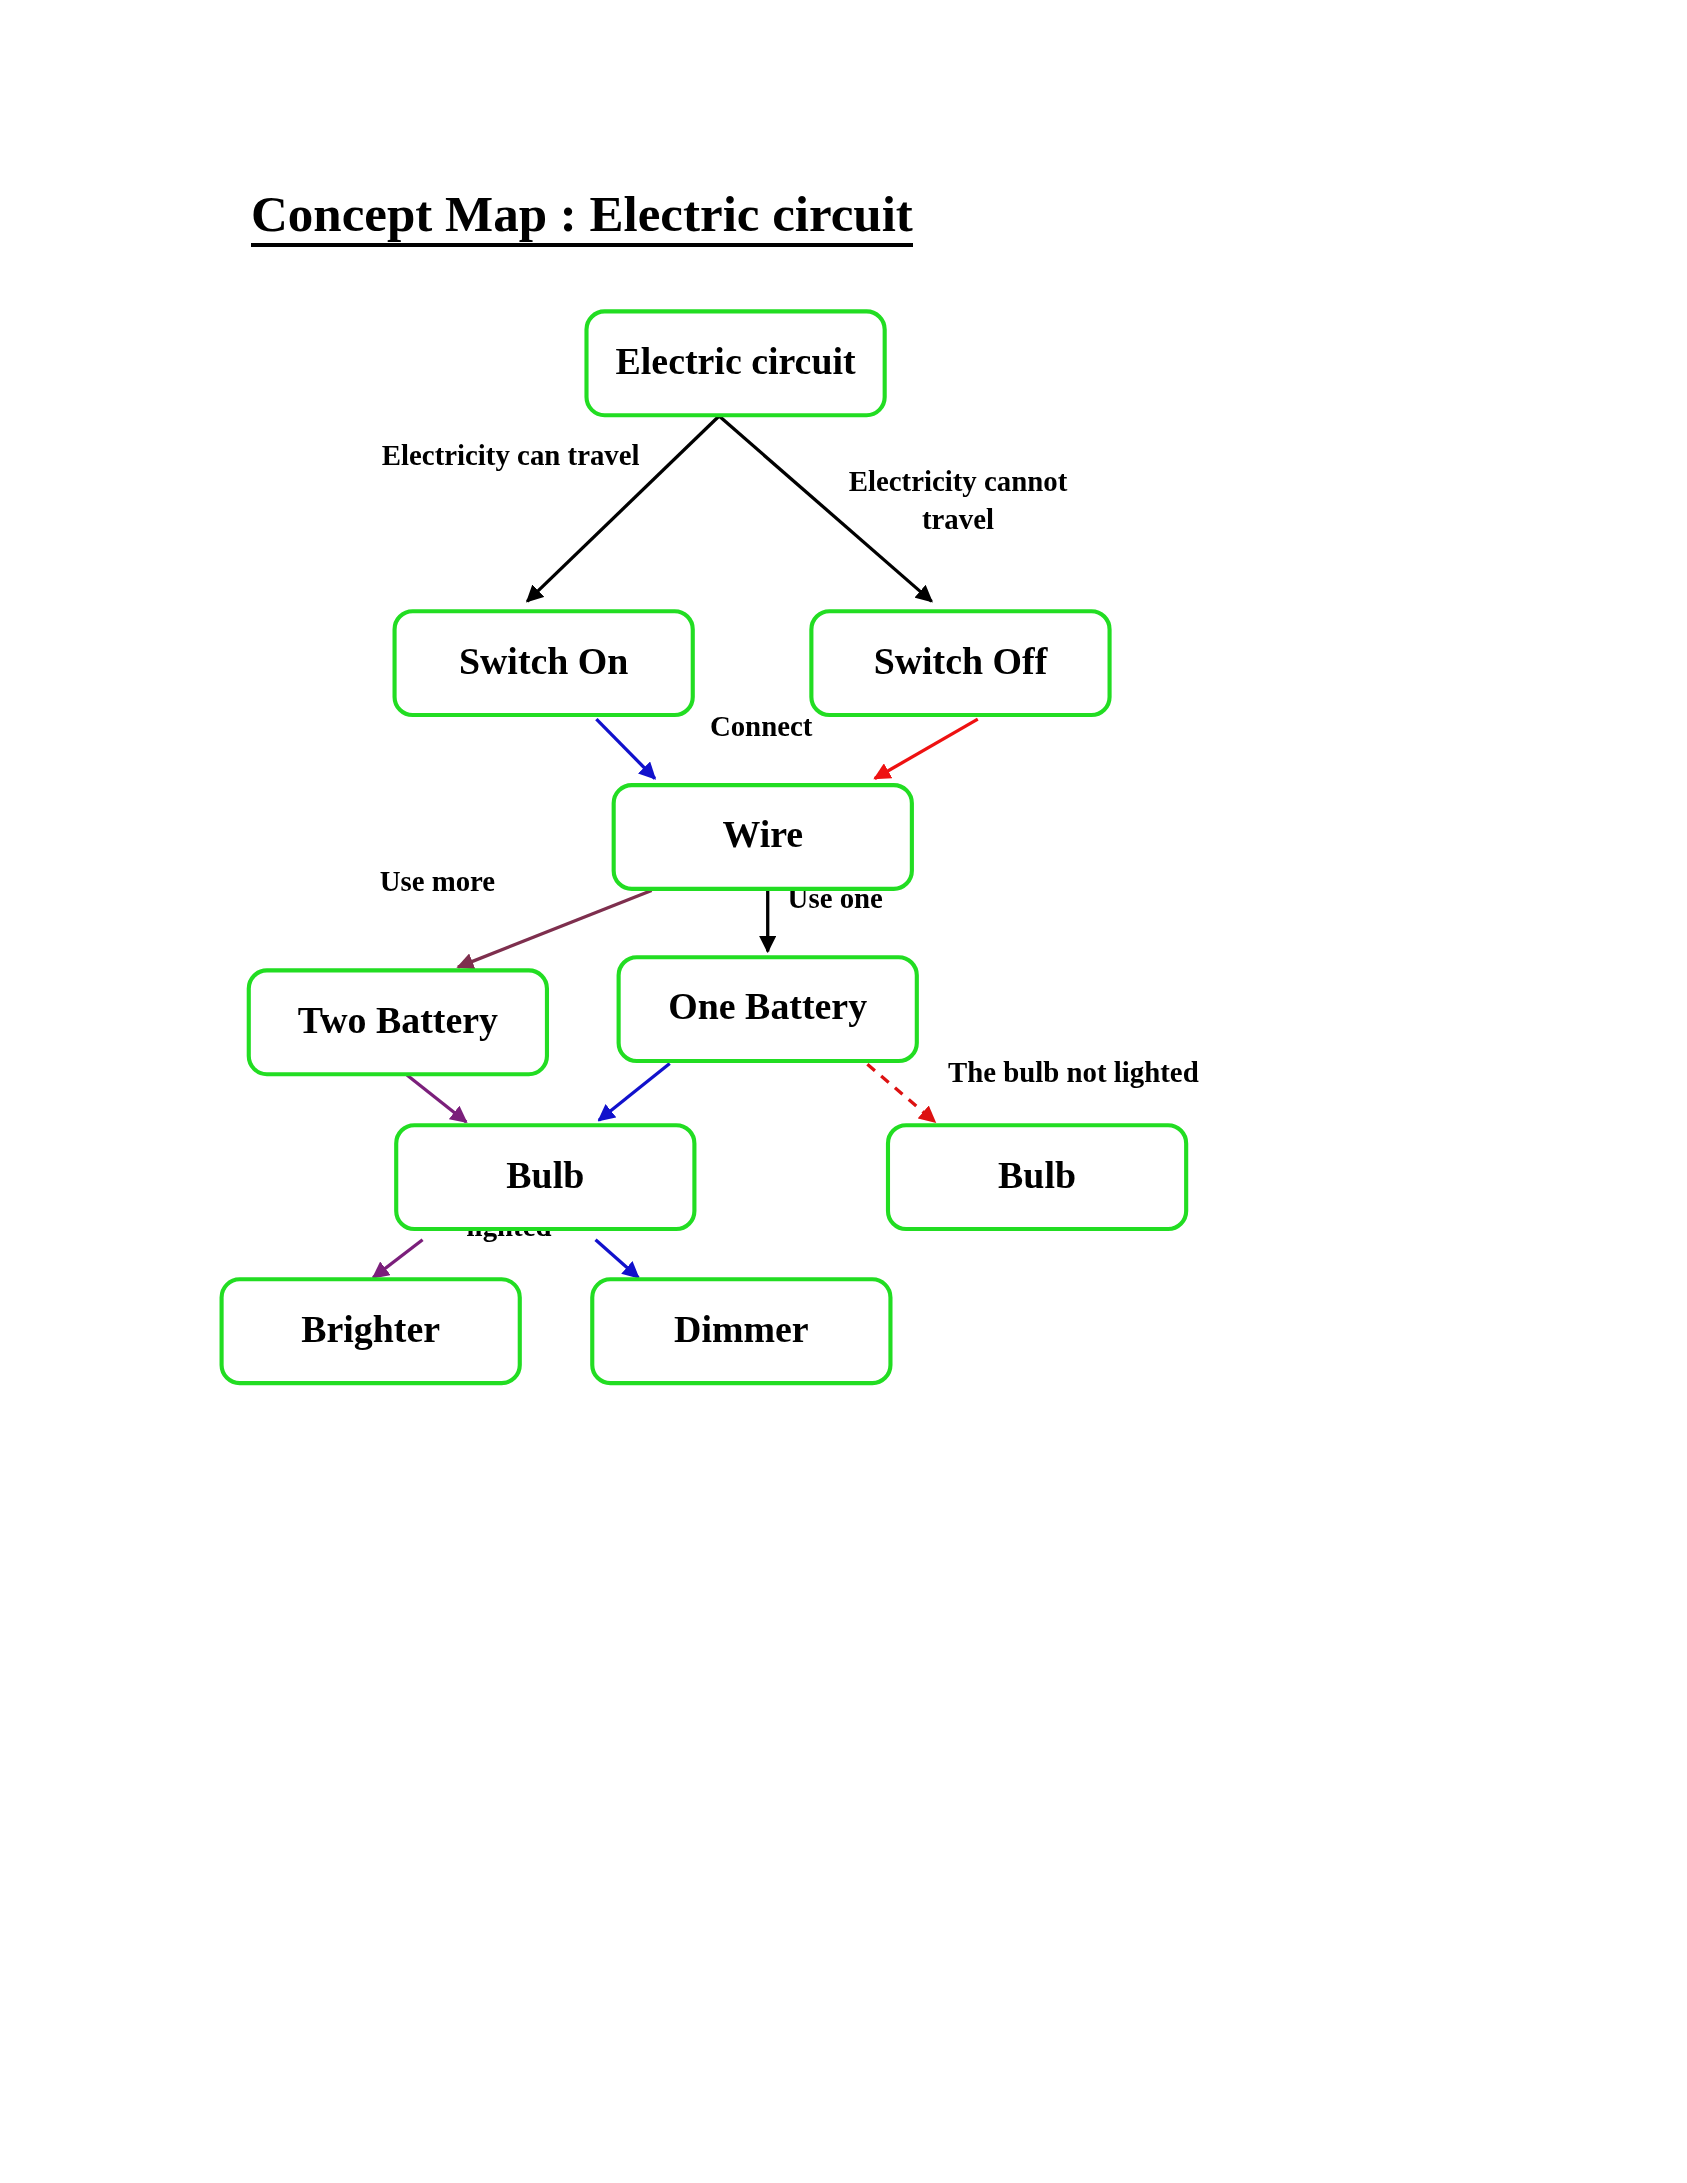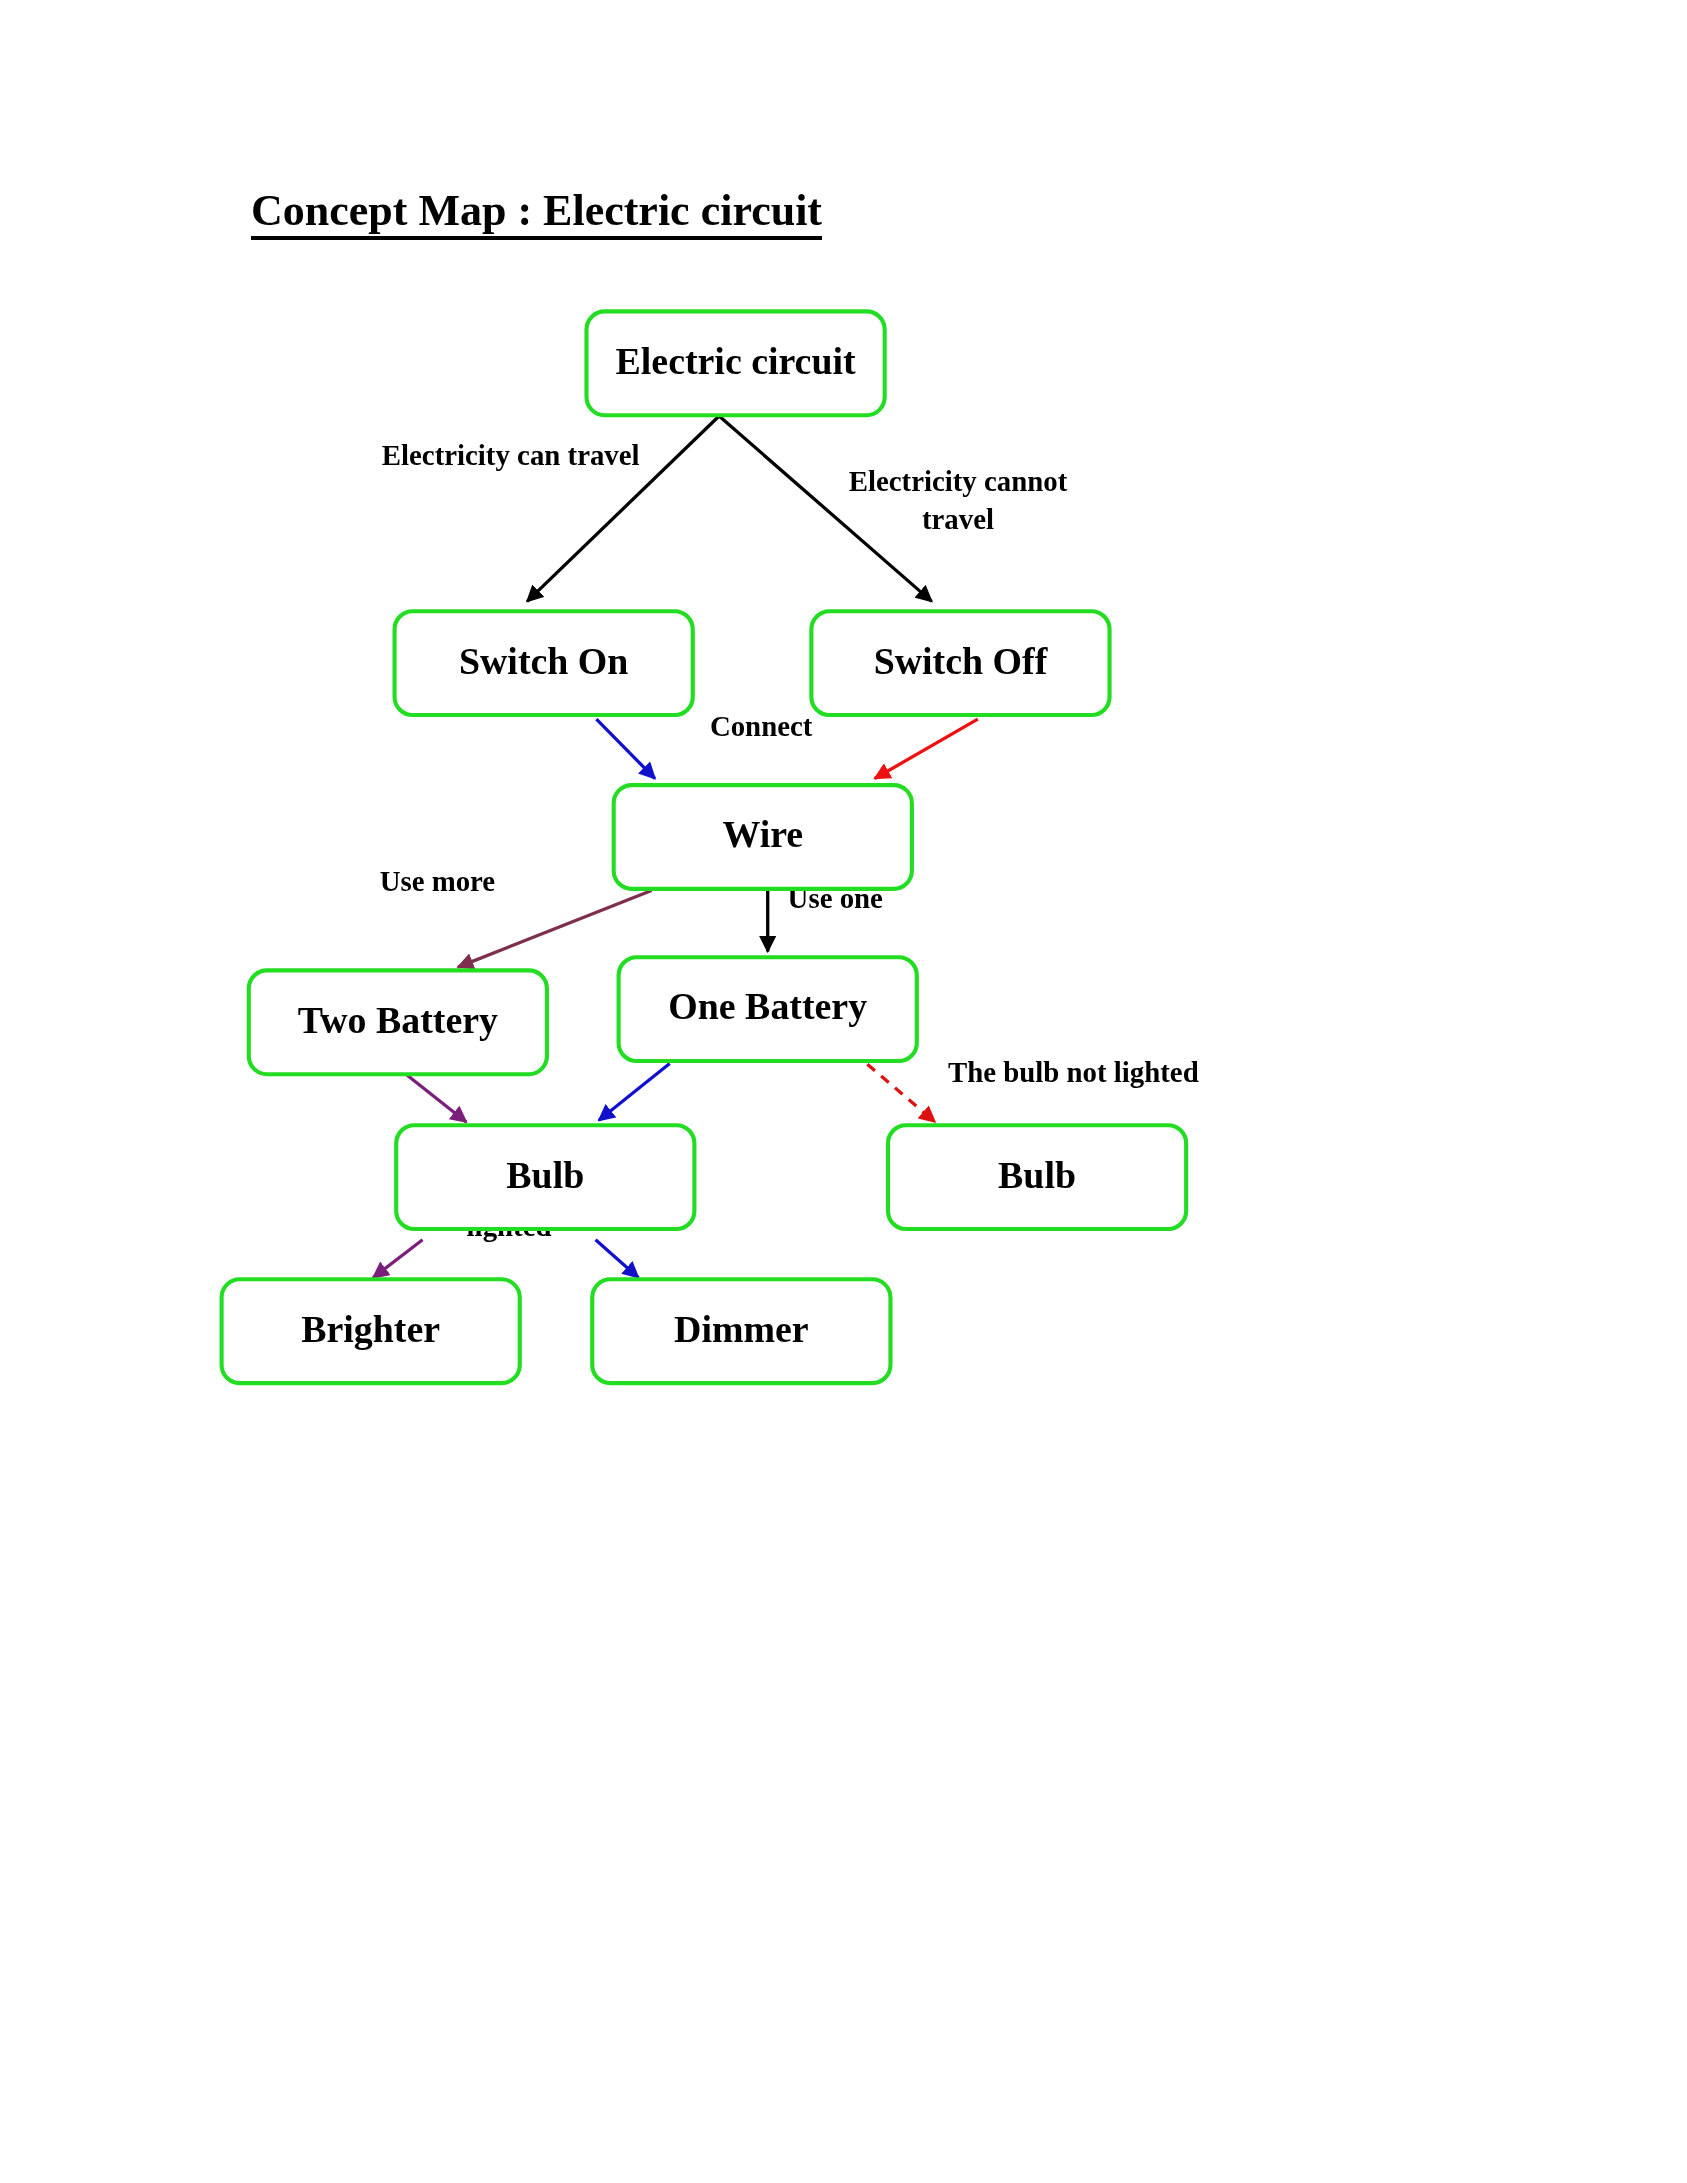--- a/index.html
+++ b/index.html
@@ -18,21 +18,21 @@
     position: absolute;
     left: 0; top: 0;
     width: 1687px;
     height: 2183px;
     background: #ffffff;
   }
   #title {
     position: absolute;
     left: 251px;
     top: 188px;
-    font-size: 44px;
+    font-size: 51px;
     font-weight: bold;
     color: #000000;
     letter-spacing: 0px;
     white-space: nowrap;
     border-bottom: 4.1px solid #000;
     padding-bottom: 1.6px;
     line-height: 1.05;
   }
   svg#diagram {
     position: absolute;

